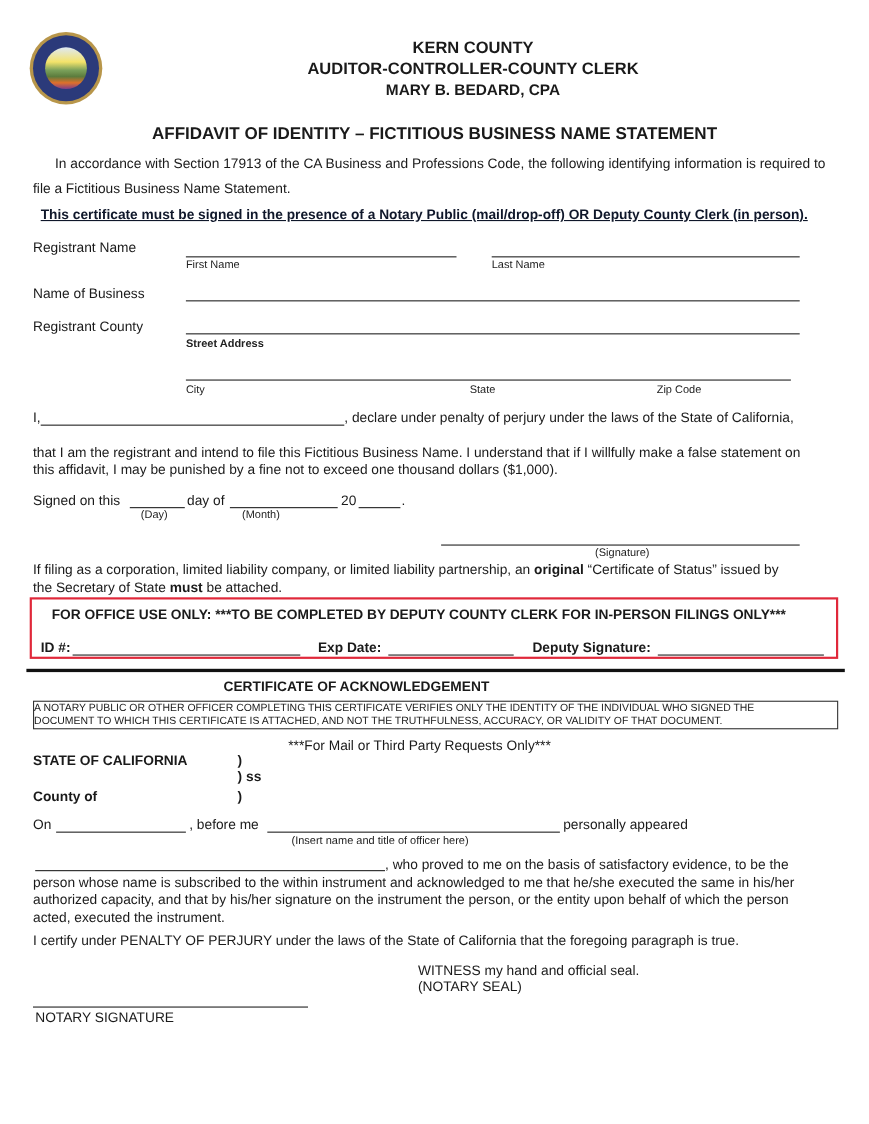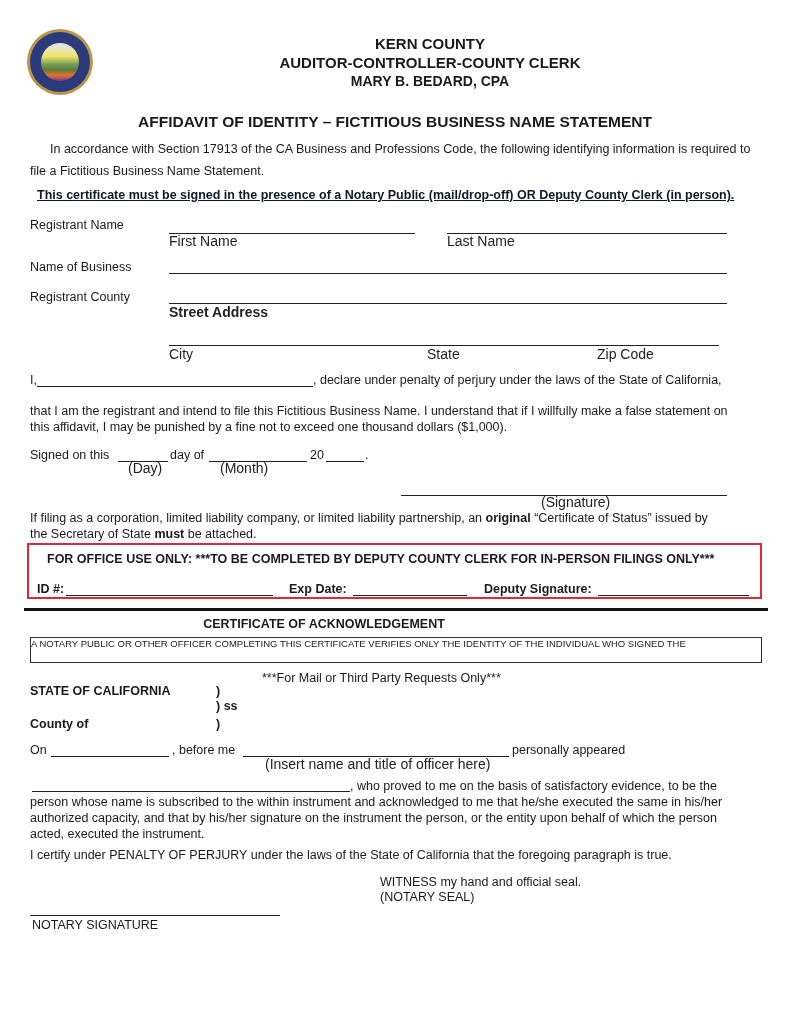--- a/index.html
+++ b/index.html
@@ -1,20 +1,20 @@
 <!DOCTYPE html>
 <html><head>
   <meta charset="utf-8">
   <style>
     html, body { margin: 0; padding: 0; background: #ffffff; }
     body { width: 790px; height: 1022px; position: relative; overflow: hidden;
            font-family: "Liberation Sans", sans-serif; color: #1a1a1a; }
     .abs { position: absolute; }
     .t { font-size: 12.5px; line-height: 16px; white-space: nowrap; }
-    .small { font-size: 14px; line-height: 11px; white-space: nowrap; color: #222; }
+    .small { font-size: 10px; line-height: 11px; white-space: nowrap; color: #222; }
     .line { position: absolute; height: 0; border-top: 1.2px solid #222; }
     .thick { position: absolute; height: 2px; background: #222; }
     .hdr { position: absolute; left: 0; width: 860px; text-align: center; font-weight: bold; font-size: 15px; line-height: 18px; }
     .bold { font-weight: bold; }
 
     
     .seal { position: absolute; left: 27px; top: 29px; width: 66px; height: 66px; border-radius: 50%;
             background: #b8964a; }
     .seal .ring { position: absolute; left: 3px; top: 3px; width: 60px; height: 60px; border-radius: 50%;
                   background: #2b3a7a; }
@@ -96,20 +96,21 @@
 <div class="abs t bold" style="left:289px; top:581px;">Exp Date:</div>
 <div class="line" style="left:353px; top:595px; width:114px;"></div>
 <div class="abs t bold" style="left:484px; top:581px;">Deputy Signature:</div>
 <div class="line" style="left:598px; top:595px; width:151px;"></div>
 
 <div class="thick" style="left:24px; top:608px; width:744px; height:3px; background:#111;"></div>
 
 <div class="abs t bold" style="left:0; width:648px; text-align:center; top:616px;">CERTIFICATE OF ACKNOWLEDGEMENT</div>
 <div class="notice-box">
   <div>A NOTARY PUBLIC OR OTHER OFFICER COMPLETING THIS CERTIFICATE VERIFIES ONLY THE IDENTITY OF THE INDIVIDUAL WHO SIGNED THE</div>
+  <div>DOCUMENT TO WHICH THIS CERTIFICATE IS ATTACHED, AND NOT THE TRUTHFULNESS, ACCURACY, OR VALIDITY OF THAT DOCUMENT.</div>
 </div>
 
 <div class="abs t" style="left:262px; top:670px;">***For Mail or Third Party Requests Only***</div>
 <div class="abs t bold" style="left:30px; top:683px;">STATE OF CALIFORNIA</div>
 <div class="abs t bold" style="left:216px; top:683px;">)</div>
 <div class="abs t bold" style="left:216px; top:698px;">) ss</div>
 <div class="abs t bold" style="left:30px; top:716px;">County of</div>
 <div class="abs t bold" style="left:216px; top:716px;">)</div>
 
 <div class="abs t" style="left:30px; top:742px;">On</div>

